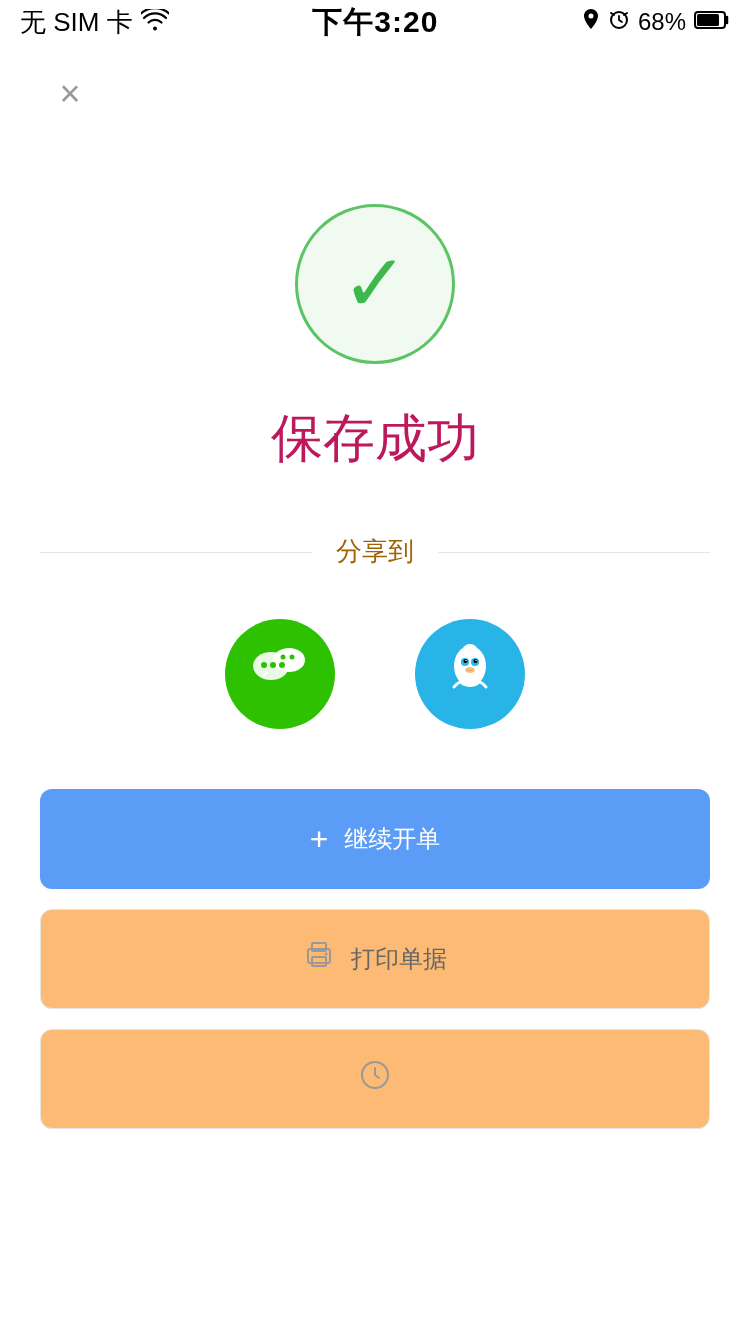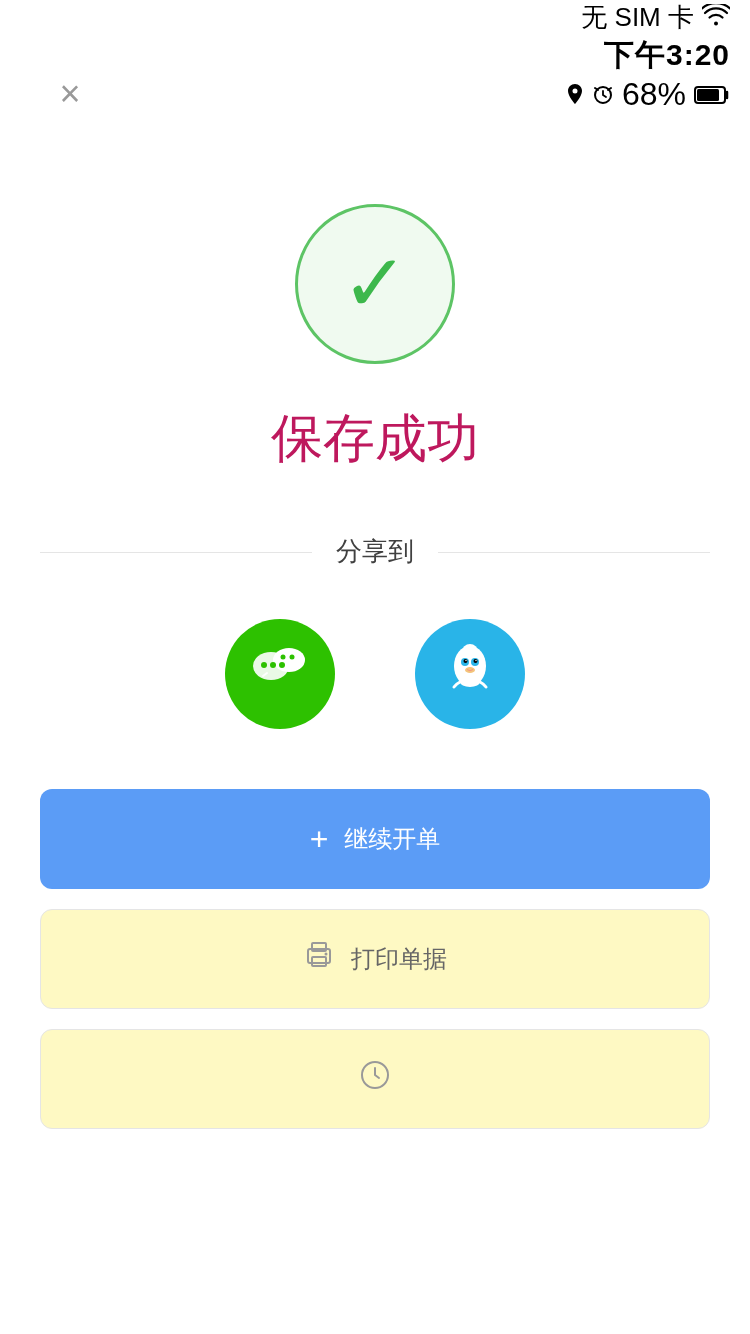--- a/index.html
+++ b/index.html
@@ -13,25 +13,24 @@
       display: flex;
       flex-direction: column;
     }
 
     
     .status-bar {
       width: 100%;
       height: 44px;
       background: #ffffff;
       display: flex;
-      align-items: flex-end;
+      align-items: center;
       justify-content: space-between;
       padding: 0 20px;
       flex-shrink: 0;
-      flex-direction: column;
     }
 
     .status-left {
       display: flex;
       align-items: center;
       gap: 8px;
       font-size: 26px;
       font-weight: 500;
       color: #000;
     }
@@ -40,21 +39,21 @@
       font-size: 30px;
       font-weight: 600;
       color: #000;
       letter-spacing: 1px;
     }
 
     .status-right {
       display: flex;
       align-items: center;
       gap: 8px;
-      font-size: 32px;
+      font-size: 24px;
       color: #000;
     }
 
     
     .close-button {
       position: relative;
       left: 40px;
       top: 20px;
       width: 60px;
       height: 60px;
@@ -127,21 +126,21 @@
       right: 0;
       height: 1px;
       background: #e5e5e5;
     }
 
     .share-label {
       position: relative;
       background: #fff;
       padding: 0 24px;
       font-size: 26px;
-      color: #404040;
+      color: #a16207;
       z-index: 1;
     }
 
     
     .share-icons {
       display: flex;
       gap: 80px;
       margin-bottom: 60px;
     }
 
@@ -197,21 +196,21 @@
       cursor: pointer;
       border: none;
     }
 
     .action-btn-primary {
       background: #5b9cf6;
       color: #fff;
     }
 
     .action-btn-secondary {
-      background: #fef9c3;
+      background: #fdba74;
       color: #666;
       border: 1px solid #e5e5e5;
     }
 
     .btn-icon {
       font-size: 32px;
     }
 
     .btn-label {
       font-size: 24px;

